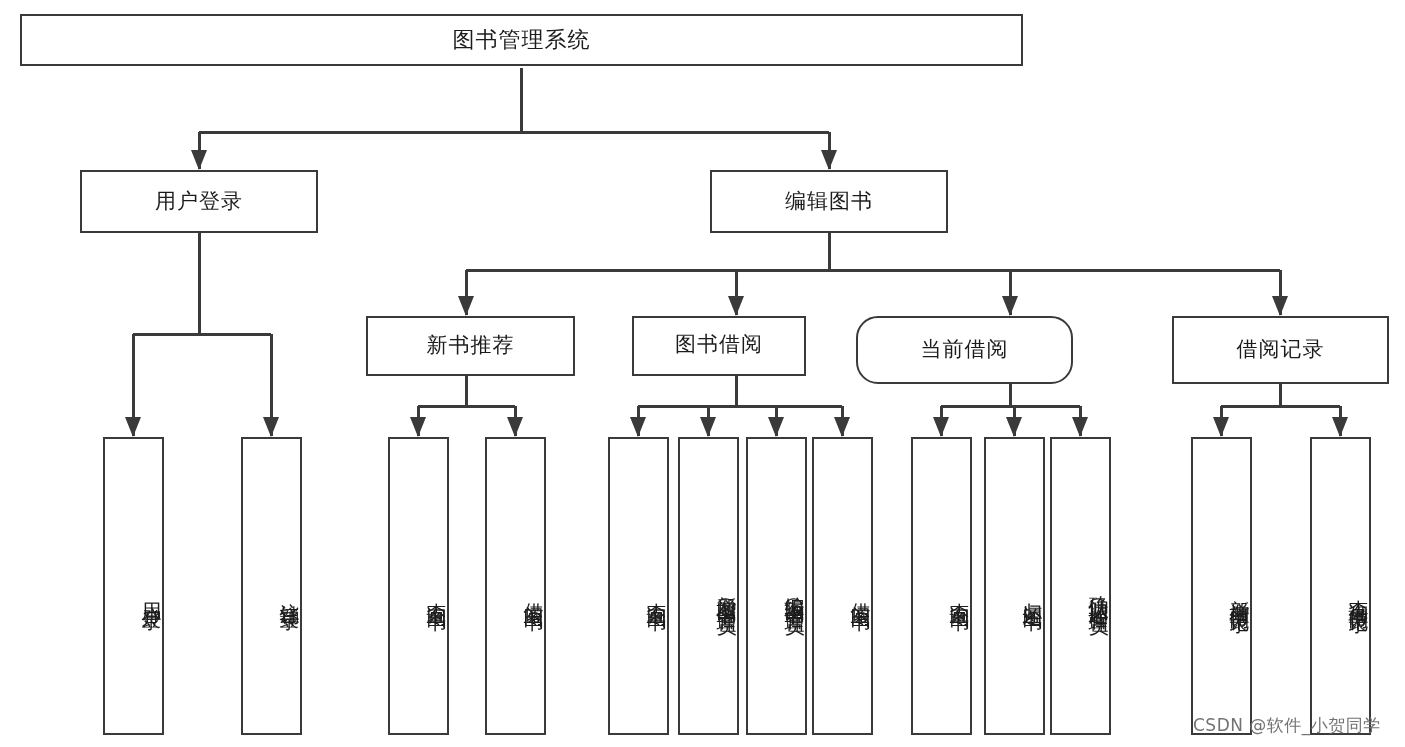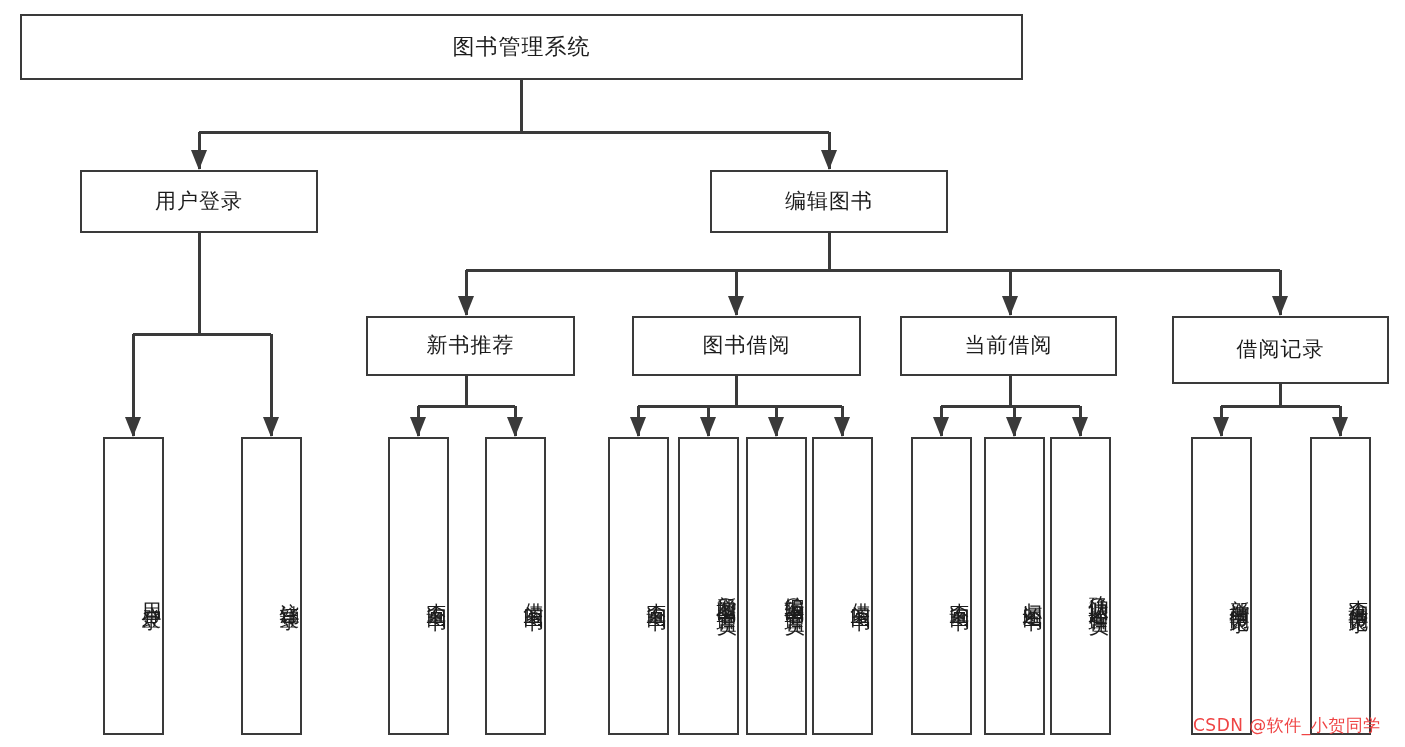--- a/index.html
+++ b/index.html
@@ -121,36 +121,36 @@
         <line x1="1280" y1="376" x2="1280" y2="406" stroke="#3a3a3a" stroke-width="3" shape-rendering="crispEdges"></line>
         <line x1="1221" y1="406" x2="1340" y2="406" stroke="#3a3a3a" stroke-width="3" shape-rendering="crispEdges"></line>
         <line x1="1221" y1="406" x2="1221" y2="436" stroke="#3a3a3a" stroke-width="3" shape-rendering="crispEdges"></line>
         <polygon points="1213,417 1229,417 1221,437" fill="#3a3a3a"></polygon>
         <line x1="1340" y1="406" x2="1340" y2="436" stroke="#3a3a3a" stroke-width="3" shape-rendering="crispEdges"></line>
         <polygon points="1332,417 1348,417 1340,437" fill="#3a3a3a"></polygon>
       </g>
   </svg>
 
   <div id="node-layer">
-      <div class="node-box root horizontal" style="left: 20px; top: 14px; width: 1003px; height: 66px;">
+      <div class="node-box root horizontal" style="left: 20px; top: 14px; width: 1003px; height: 52px;">
         <span class="node-label">图书管理系统</span>
       </div>
       <div class="node-box level2 horizontal" style="left: 80px; top: 170px; width: 238px; height: 63px;">
         <span class="node-label">用户登录</span>
       </div>
       <div class="node-box level2 horizontal" style="left: 710px; top: 170px; width: 238px; height: 63px;">
         <span class="node-label">编辑图书</span>
       </div>
       <div class="node-box level3 horizontal" style="left: 366px; top: 316px; width: 209px; height: 60px;">
         <span class="node-label">新书推荐</span>
       </div>
-      <div class="node-box level3 horizontal" style="left: 632px; top: 316px; width: 229px; height: 60px;">
+      <div class="node-box level3 horizontal" style="left: 632px; top: 316px; width: 174px; height: 60px; font-family: Liberation Mono, monospace;">
         <span class="node-label">图书借阅</span>
       </div>
-      <div class="node-box level3 horizontal" style="left: 900px; top: 316px; width: 217px; height: 60px;">
+      <div class="node-box level3 horizontal" style="left: 856px; top: 316px; width: 217px; height: 68px; border-radius: 22px;">
         <span class="node-label">当前借阅</span>
       </div>
       <div class="node-box level3 horizontal" style="left: 1172px; top: 316px; width: 217px; height: 68px;">
         <span class="node-label">借阅记录</span>
       </div>
       <div class="node-box leaf vertical" style="left: 103px; top: 437px; width: 61px; height: 298px;">
         <span class="node-label">用户登录</span>
       </div>
       <div class="node-box leaf vertical" style="left: 241px; top: 437px; width: 61px; height: 298px;">
         <span class="node-label">注销登录</span>
@@ -183,15 +183,15 @@
         <span class="node-label">确认归还（管理员）</span>
       </div>
       <div class="node-box leaf vertical" style="left: 1191px; top: 437px; width: 61px; height: 298px;">
         <span class="node-label">新增借阅记录</span>
       </div>
       <div class="node-box leaf vertical" style="left: 1310px; top: 437px; width: 61px; height: 298px;">
         <span class="node-label">查询借阅记录</span>
       </div>
     </div>
 
-  <div class="watermark" style="left: 1193px; top: 714px; color: #ef4444;">CSDN @软件_小贺同学</div>
+  <div class="watermark" style="left: 1193px; top: 714px; color: #737373;">CSDN @软件_小贺同学</div>
 
 </div>
 
 </body></html>

